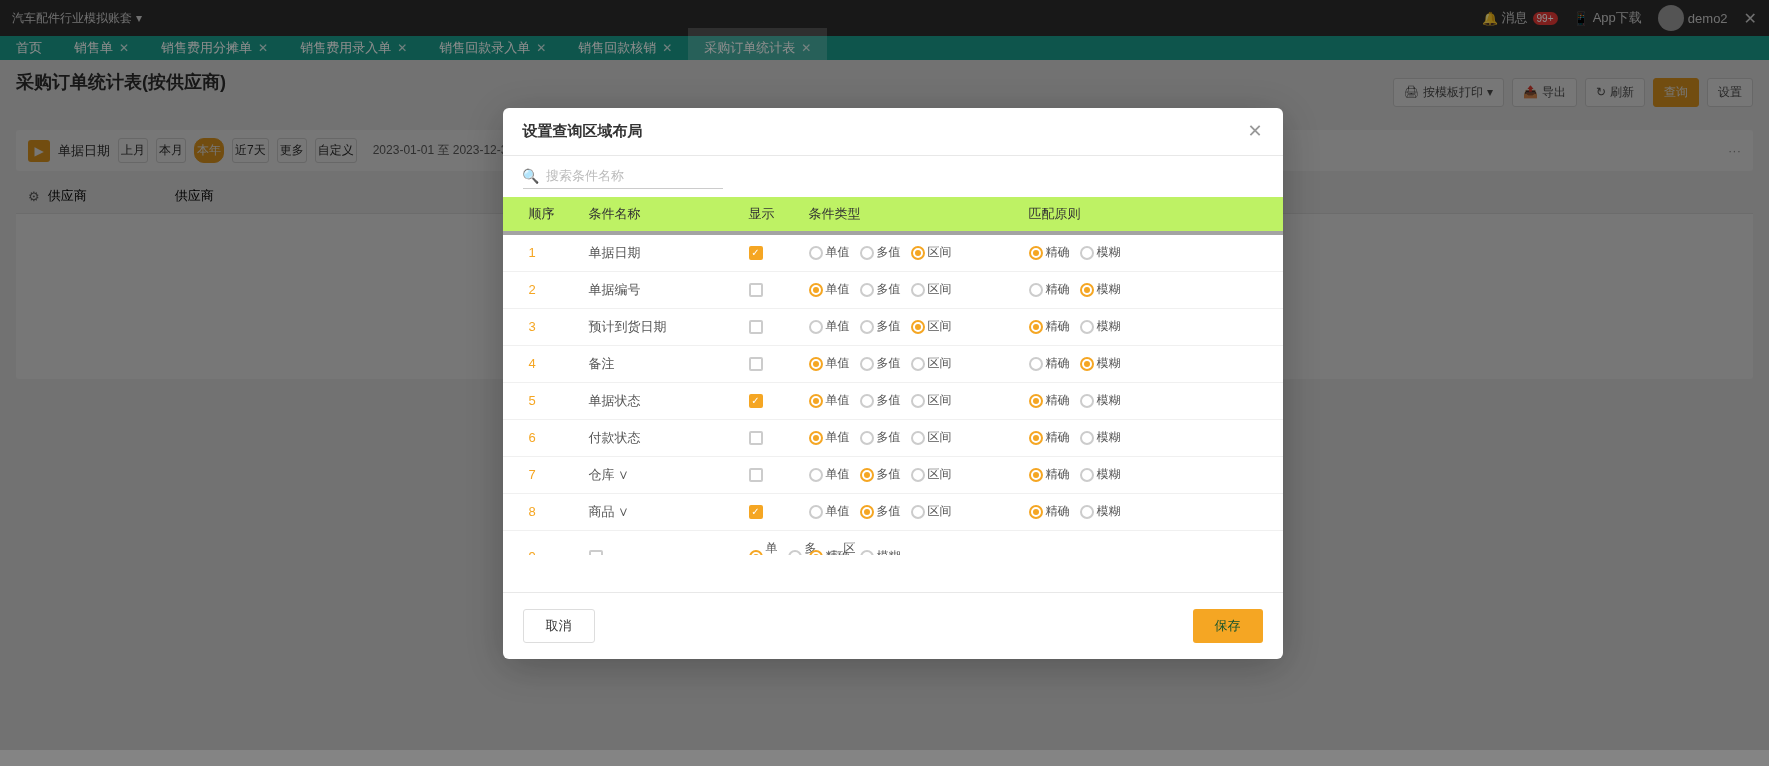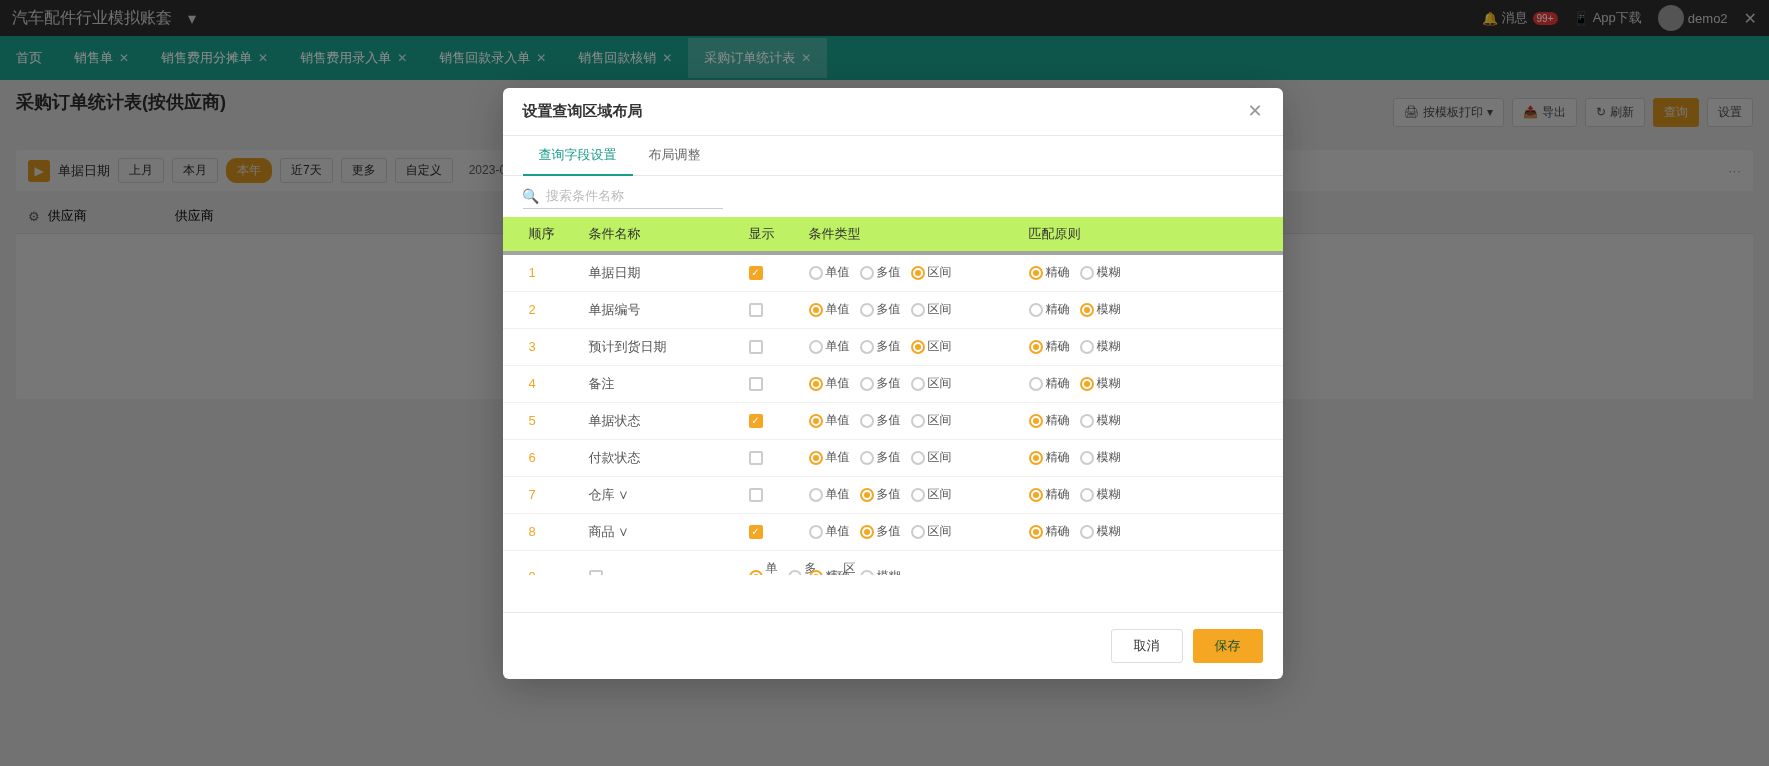--- a/index.html
+++ b/index.html
@@ -8,35 +8,35 @@
     
     .top-header {
       background: #2d2d2d;
       height: 36px;
       display: flex;
       align-items: center;
       justify-content: space-between;
       padding: 0 12px;
       color: #ccc;
     }
-    .top-header-left { font-size: 16px; color: #ccc; display: flex; align-items: center; gap: 16px; }
+    .top-header-left { font-size: 12px; color: #ccc; display: flex; align-items: center; gap: 4px; }
     .top-header-right { display: flex; align-items: center; gap: 16px; font-size: 13px; color: #ccc; }
     .badge-red {
       background: #e53935;
       color: white;
       font-size: 10px;
       border-radius: 8px;
       padding: 1px 4px;
       margin-left: 2px;
     }
 
     
     .nav-bar {
       background: #1a9c8b;
-      height: 44px;
+      height: 24px;
       display: flex;
       align-items: center;
       padding: 0 0;
     }
     .nav-tab {
       color: white;
       padding: 0 16px;
       height: 40px;
       display: flex;
       align-items: center;
@@ -84,21 +84,21 @@
     .filter-bar {
       background: white;
       padding: 8px 12px;
       border-radius: 3px;
       margin-bottom: 8px;
       display: flex;
       align-items: center;
       gap: 8px;
     }
     .filter-btn {
-      padding: 3px 10px;
+      padding: 3px 2px;
       border-radius: 3px;
       border: 1px solid #ddd;
       cursor: pointer;
       font-size: 12px;
       background: white;
       color: #333;
     }
     .filter-btn.active { background: #f5a623; color: white; border-color: #f5a623; border-radius: 10px; }
     .table-area {
       background: white;
@@ -242,21 +242,21 @@
       cursor: pointer;
       flex-shrink: 0;
     }
     .checkbox-box.checked { background: #f5a623; border-color: #f5a623; }
     .checkbox-box.checked::after { content: '✓'; color: white; font-size: 10px; line-height: 1; }
 
     
     .dialog-footer {
       padding: 16px 20px;
       display: flex;
-      justify-content: flex-end;
+      justify-content: space-between;
       gap: 10px;
       border-top: 1px solid #e8e8e8;
       margin-top: 37px;
     }
     .btn-cancel {
       padding: 7px 22px;
       border: 1px solid #ddd;
       background: white;
       border-radius: 3px;
       cursor: pointer;
@@ -398,28 +398,20 @@
 </div>
 
 <div class="overlay">
   <div class="dialog">
 
     <div class="dialog-header">
       <span class="dialog-title">设置查询区域布局</span>
       <span class="dialog-close">✕</span>
     </div>
 
-    <div class="dialog-tabs">
-      <div class="dialog-tab active">
-        <span>查询字段设置</span>
-      </div>
-      <div class="dialog-tab">
-        <span>布局调整</span>
-      </div>
-    </div>
 
     <div class="dialog-search">
       <div class="search-wrap">
         <span class="search-icon">🔍</span>
         <input class="search-input" type="text" placeholder="搜索条件名称" style="">
       </div>
     </div>
 
     <div class="dt-head">
       <div class="dt-head-cell">顺序</div>

